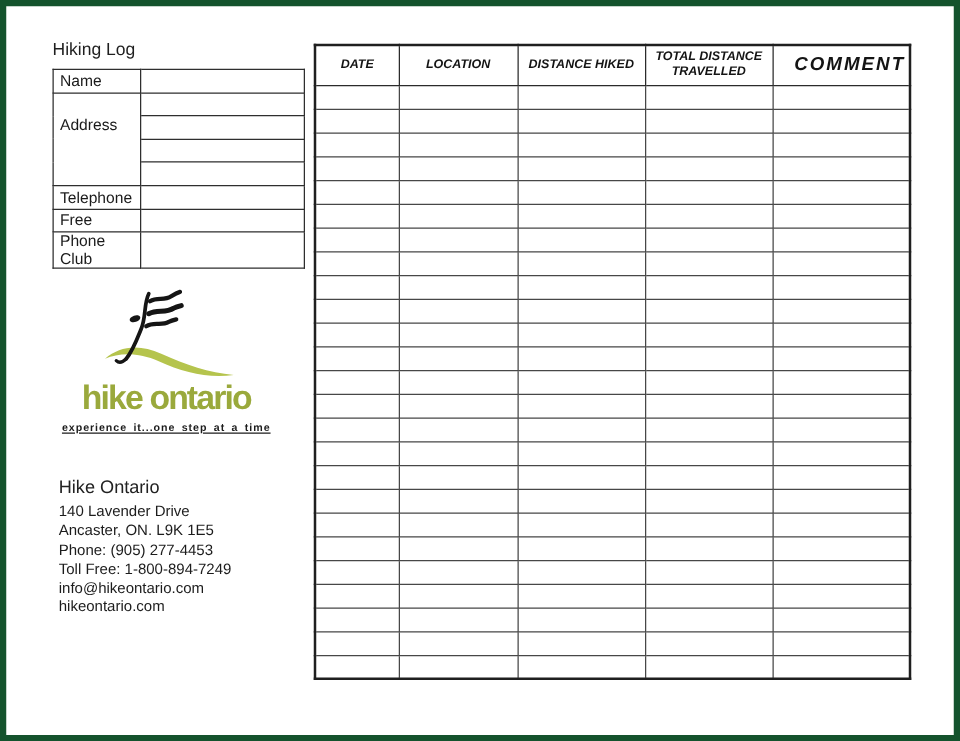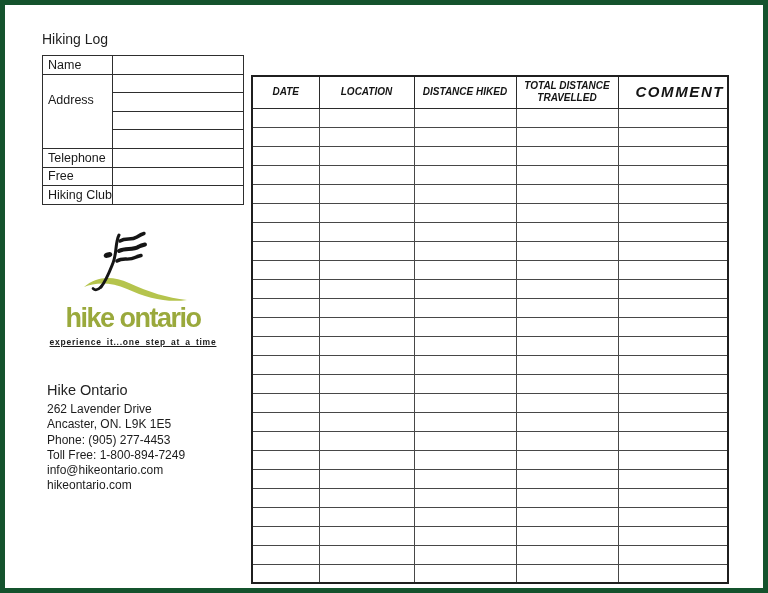--- a/index.html
+++ b/index.html
@@ -92,21 +92,20 @@
 
   
   .log-table {
     position: absolute;
     left: 246px;
     top: 30px;
     width: 476px;
     border-collapse: collapse;
     table-layout: fixed;
     border: 2px solid #1f1f1f;
-    margin-top: 40px;
   }
   .log-table th {
     border: 1px solid #2b2b2b;
     height: 32px;
     font-size: 10px;
     font-style: italic;
     font-weight: bold;
     text-align: center;
     vertical-align: middle;
     line-height: 1.25;
@@ -153,21 +152,21 @@
     </tr>
     <tr>
       <td class="lbl">Telephone</td>
       <td class="val"></td>
     </tr>
     <tr>
       <td class="lbl">Free</td>
       <td class="val"></td>
     </tr>
     <tr>
-      <td class="lbl">Hiking Club</td>
+      <td class="lbl">Phone Club</td>
       <td class="val"></td>
     </tr>
   </tbody>
     </table>
 
   <div class="logo">
     <svg width="165" height="80" viewBox="0 0 165 80">
 
       <path d="M33,58 C45,48 60,46 78,54 C98,63 116,69 136,71
                C116,74 96,69 76,60 C60,53 45,53 33,58 Z" fill="#b5c44d"></path>
@@ -180,21 +179,21 @@
       <path d="M69,12 C75,8 80,12 86,8 C89,6 91,5 93,4.5" fill="none" stroke="#151515" stroke-width="3.4" stroke-linecap="round"></path>
       <path d="M68,22 C75,18 81,22 88,17.5 C90,16.5 92,16 94,15.5" fill="none" stroke="#151515" stroke-width="4" stroke-linecap="round"></path>
       <path d="M66,32 C72,28 78,32 84,28.5 C86,27.5 88,27 90,26.5" fill="none" stroke="#151515" stroke-width="3.4" stroke-linecap="round"></path>
     </svg>
     <div class="brand" style="color: rgb(154, 169, 60);">hike ontario</div>
     <div class="tagline">experience it...one step at a time</div>
   </div>
 
   <div class="contact">
     <div class="contact-name">Hike Ontario</div>
-    <div class="contact-line">262 Lavender Drive</div>
+    <div class="contact-line">140 Lavender Drive</div>
     <div class="contact-line">Ancaster, ON. L9K 1E5</div>
     <div class="contact-line">Phone: (905) 277-4453</div>
     <div class="contact-line">Toll Free: 1-800-894-7249</div>
     <div class="contact-line">info@hikeontario.com</div>
     <div class="contact-line">hikeontario.com</div>
   </div>
 
   <table class="log-table">
     <colgroup>
       <col style="width:67px">

